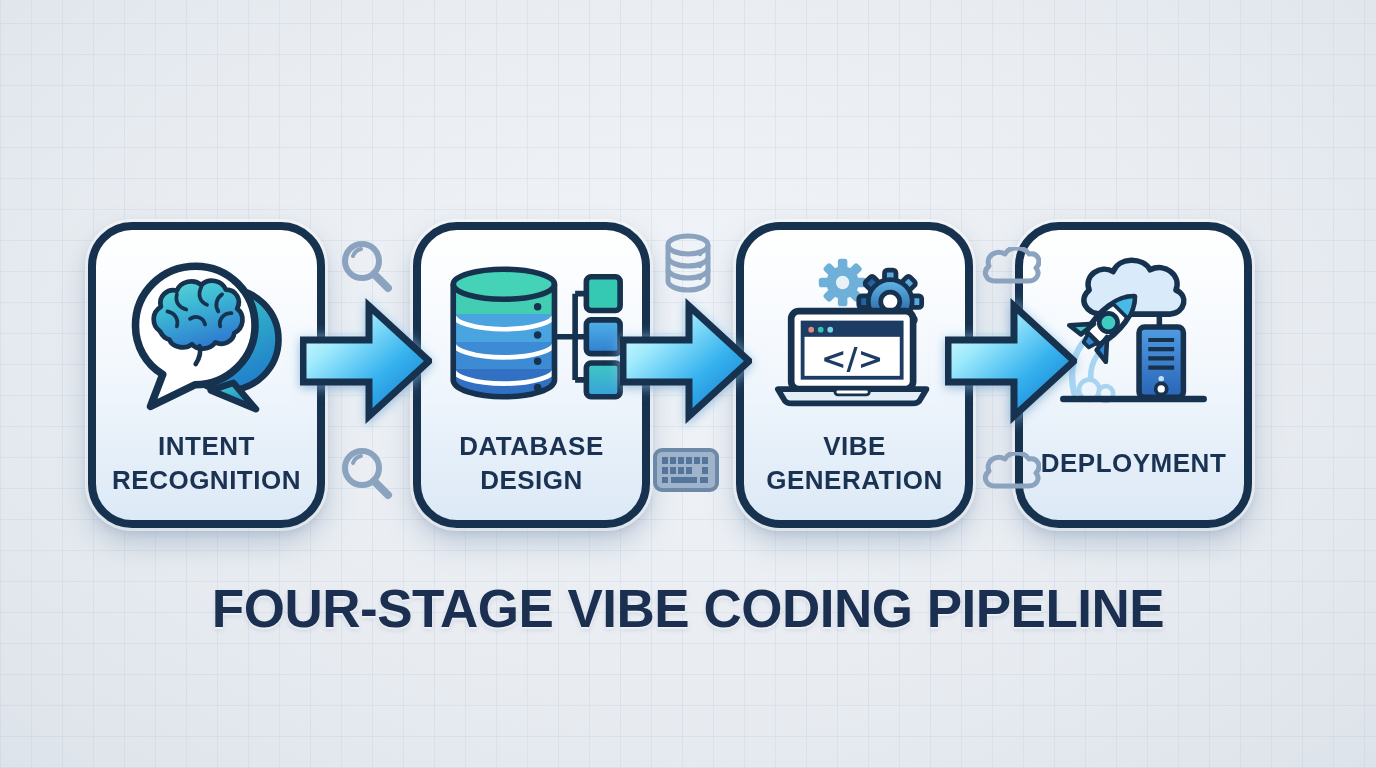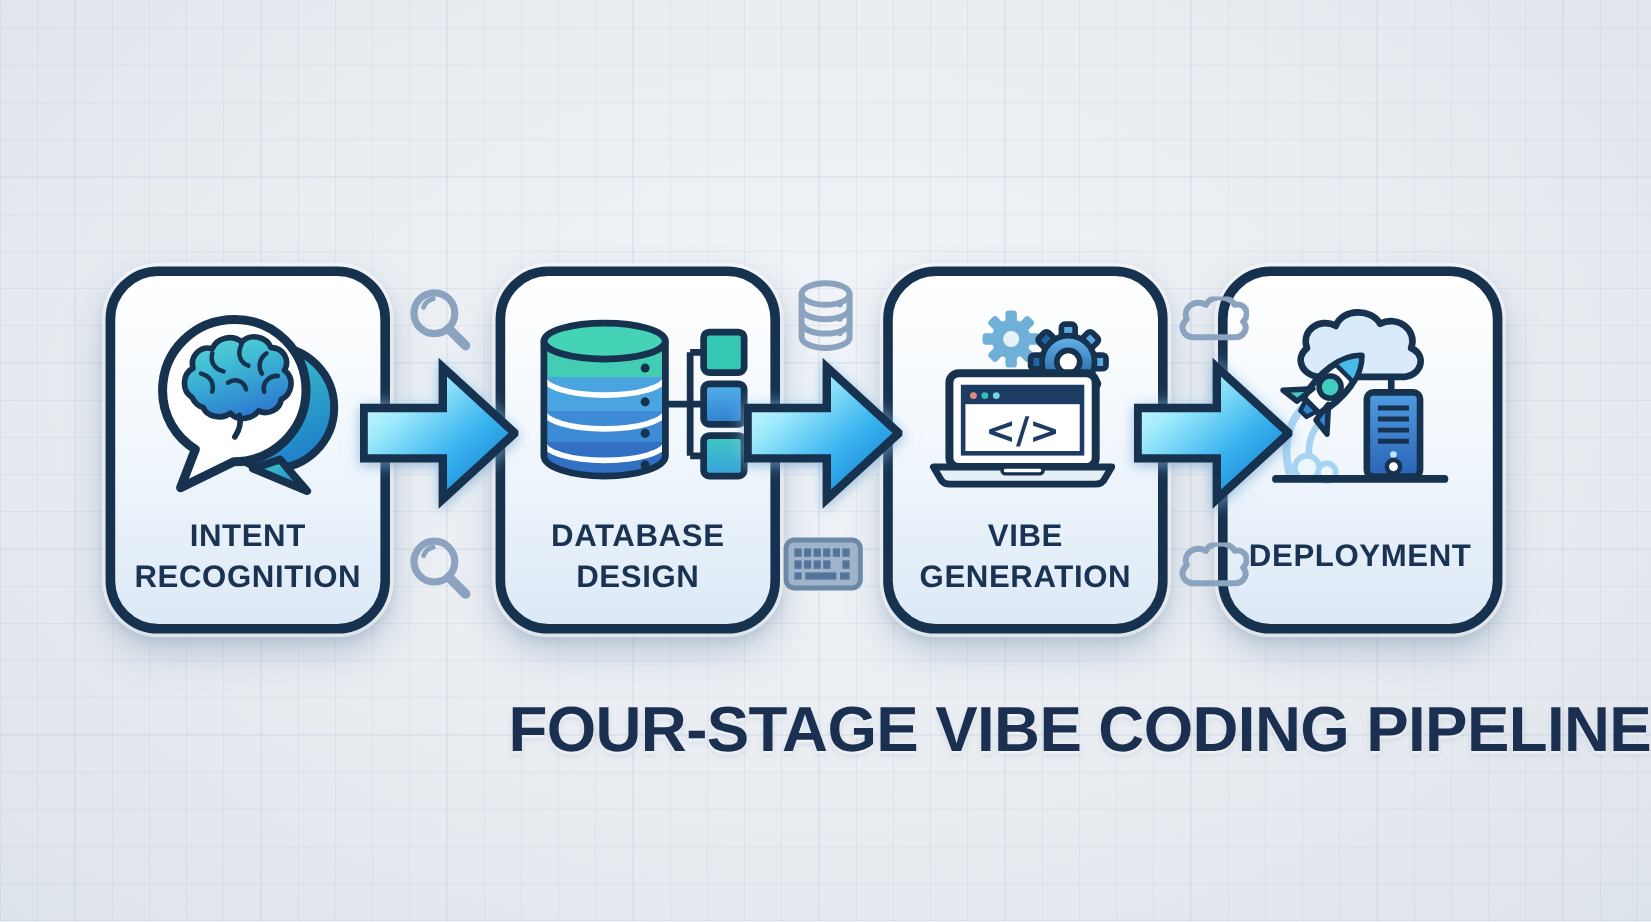--- a/index.html
+++ b/index.html
@@ -30,21 +30,21 @@
     text-align:center;
     color:#1a3353;font-weight:bold;font-size:26px;line-height:1.3;letter-spacing:0.5px;
   }
   .flow-arrow{
     position:absolute;top:295px;width:132px;height:132px;
     filter:drop-shadow(0 3px 5px rgba(70,110,160,0.35)) drop-shadow(0 0 6px rgba(180,230,255,0.55));
   }
   .mini{position:absolute;}
   .diagram-title{
     position:absolute;left:0;top:578px;width:100%;
-    text-align:right;
+    text-align:center;
     color:#1b3050;font-weight:bold;font-size:53px;letter-spacing:-0.5px;
     text-shadow:0 2px 2px rgba(255,255,255,0.7), 0 3px 4px rgba(110,135,170,0.25);
   }
 </style>
 </head>
 <body>
 
 <div class="canvas">
 
   <svg width="0" height="0" style="position:absolute" aria-hidden="true">

